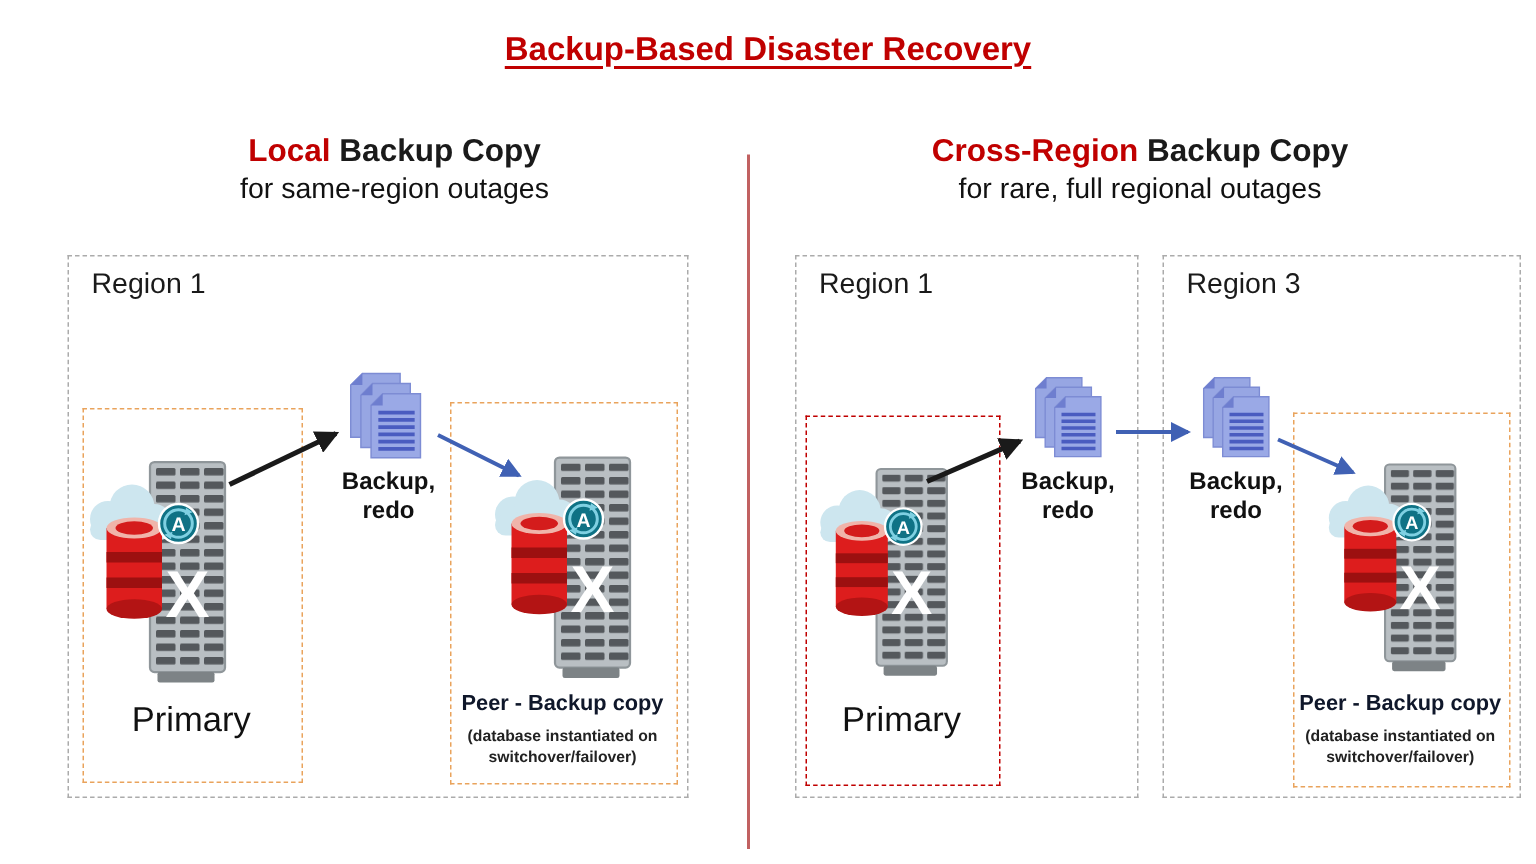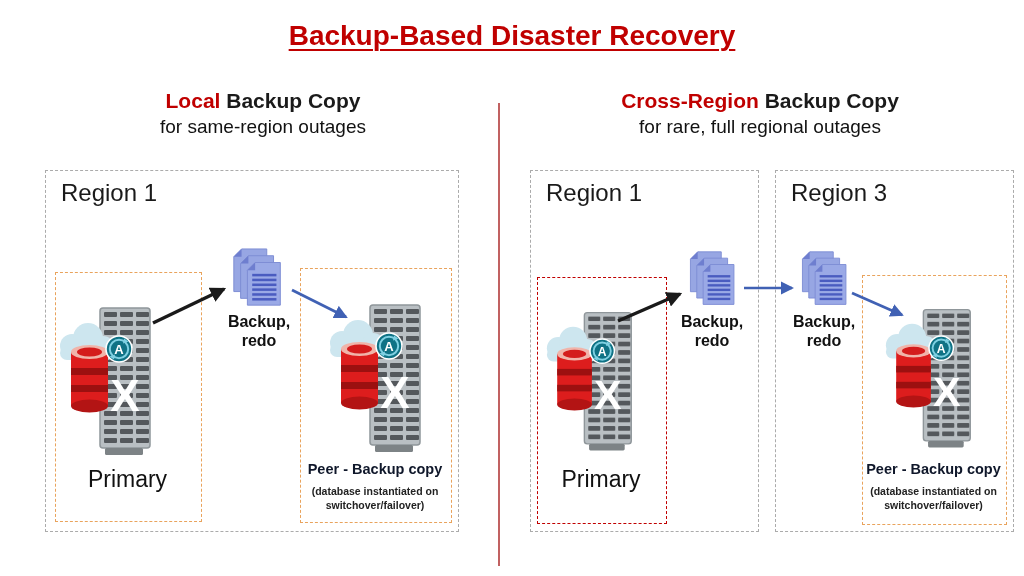--- a/index.html
+++ b/index.html
@@ -4,34 +4,34 @@
 <style>
   html,body{margin:0;padding:0;background:#ffffff;}
   #canvas{
     position:relative;width:1024px;height:576px;background:#ffffff;
     font-family:"Liberation Sans",sans-serif;color:#1a1a1a;overflow:hidden;
   }
   .abs{position:absolute;}
   
   .page-title{
     left:0;top:20px;width:1024px;text-align:center;
-    font-size:28px;font-weight:bold;color:#C00000;
+    font-size:22px;font-weight:bold;color:#C00000;
   }
   .page-title span{text-decoration:underline;text-decoration-thickness:2px;text-underline-offset:4px;}
   
   .heading{top:88px;text-align:center;font-size:21px;font-weight:bold;line-height:26px;}
   .heading .hl{color:#C00000;}
   .heading .sub{font-size:19px;font-weight:normal;color:#111;}
   .heading-left{left:8px;width:510px;}
   .heading-right{left:505px;width:510px;}
   
   .divider{left:498px;top:103px;width:2px;height:463px;background:#b13a3a;opacity:.8;}
   
   .region{border:1.6px dashed #ababab;background:transparent;}
-  .region-label{font-size:24px;color:#1a1a1a;}
+  .region-label{font-size:19px;color:#1a1a1a;}
   
   .obox{border:1.6px dashed #e9a35c;}
   .rbox{border:1.6px dashed #C00000;}
   
   .node-label{font-size:23px;text-align:center;color:#111;}
   .files-label{font-size:16px;font-weight:600;line-height:19px;text-align:center;color:#111;}
   .peer-label{font-size:14.5px;font-weight:600;text-align:center;color:#0f172a;}
   .peer-note{font-size:10.5px;font-weight:600;line-height:14px;text-align:center;color:#222;}
   svg.icon{display:block;}
   .arrows{left:0;top:0;pointer-events:none;}

